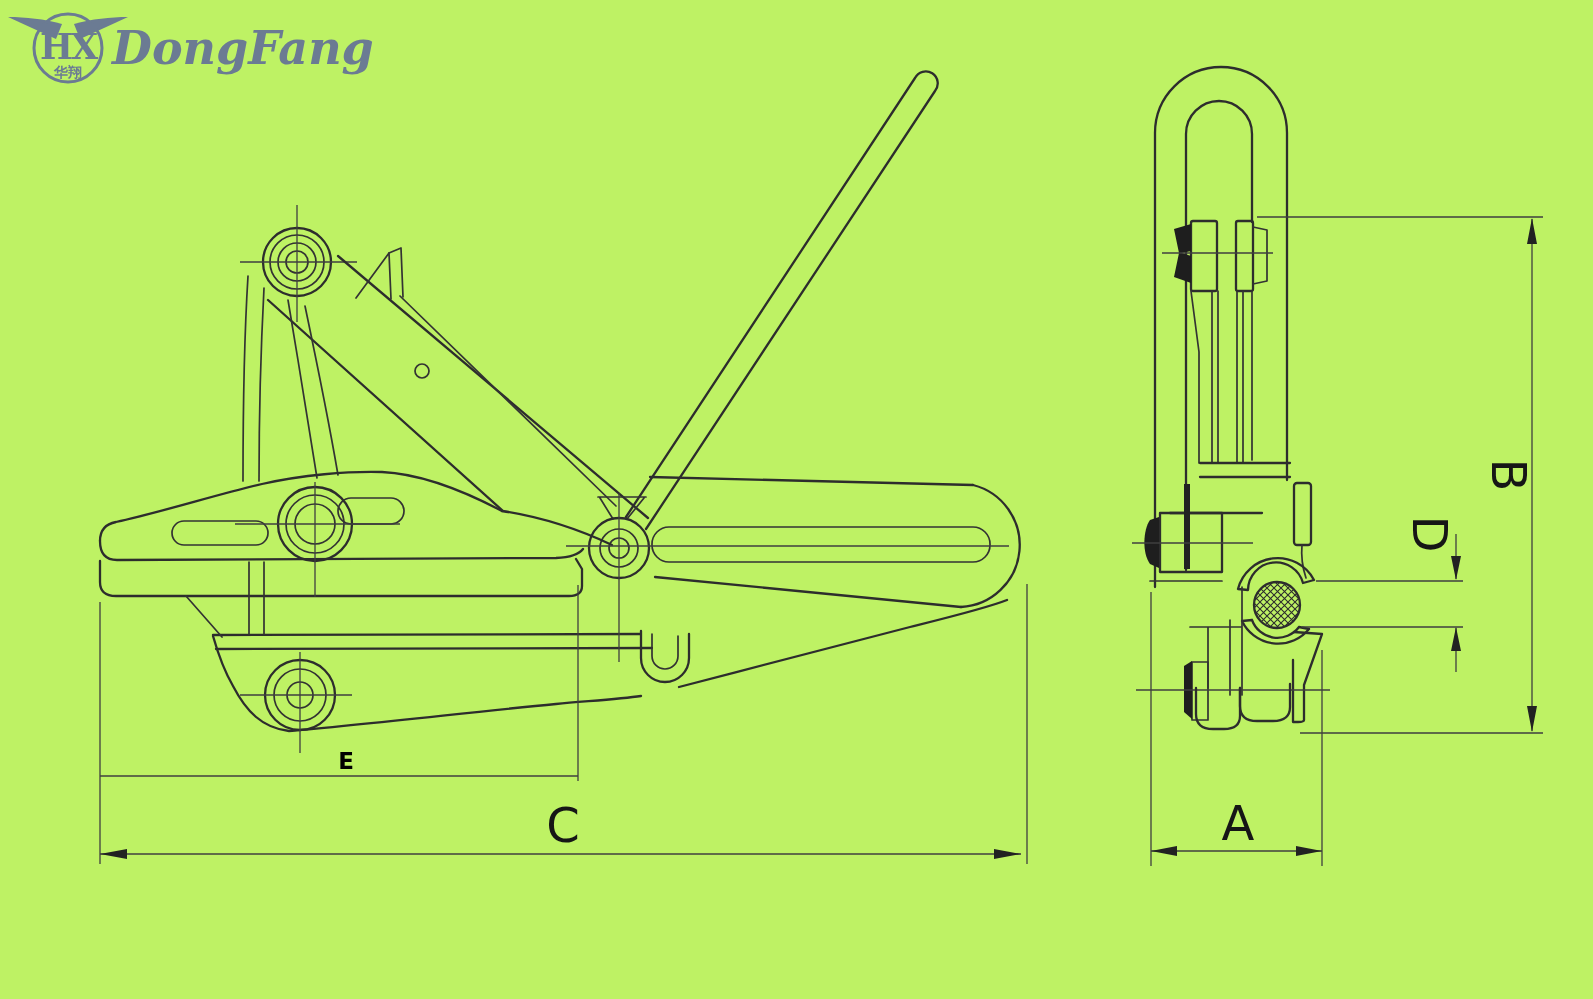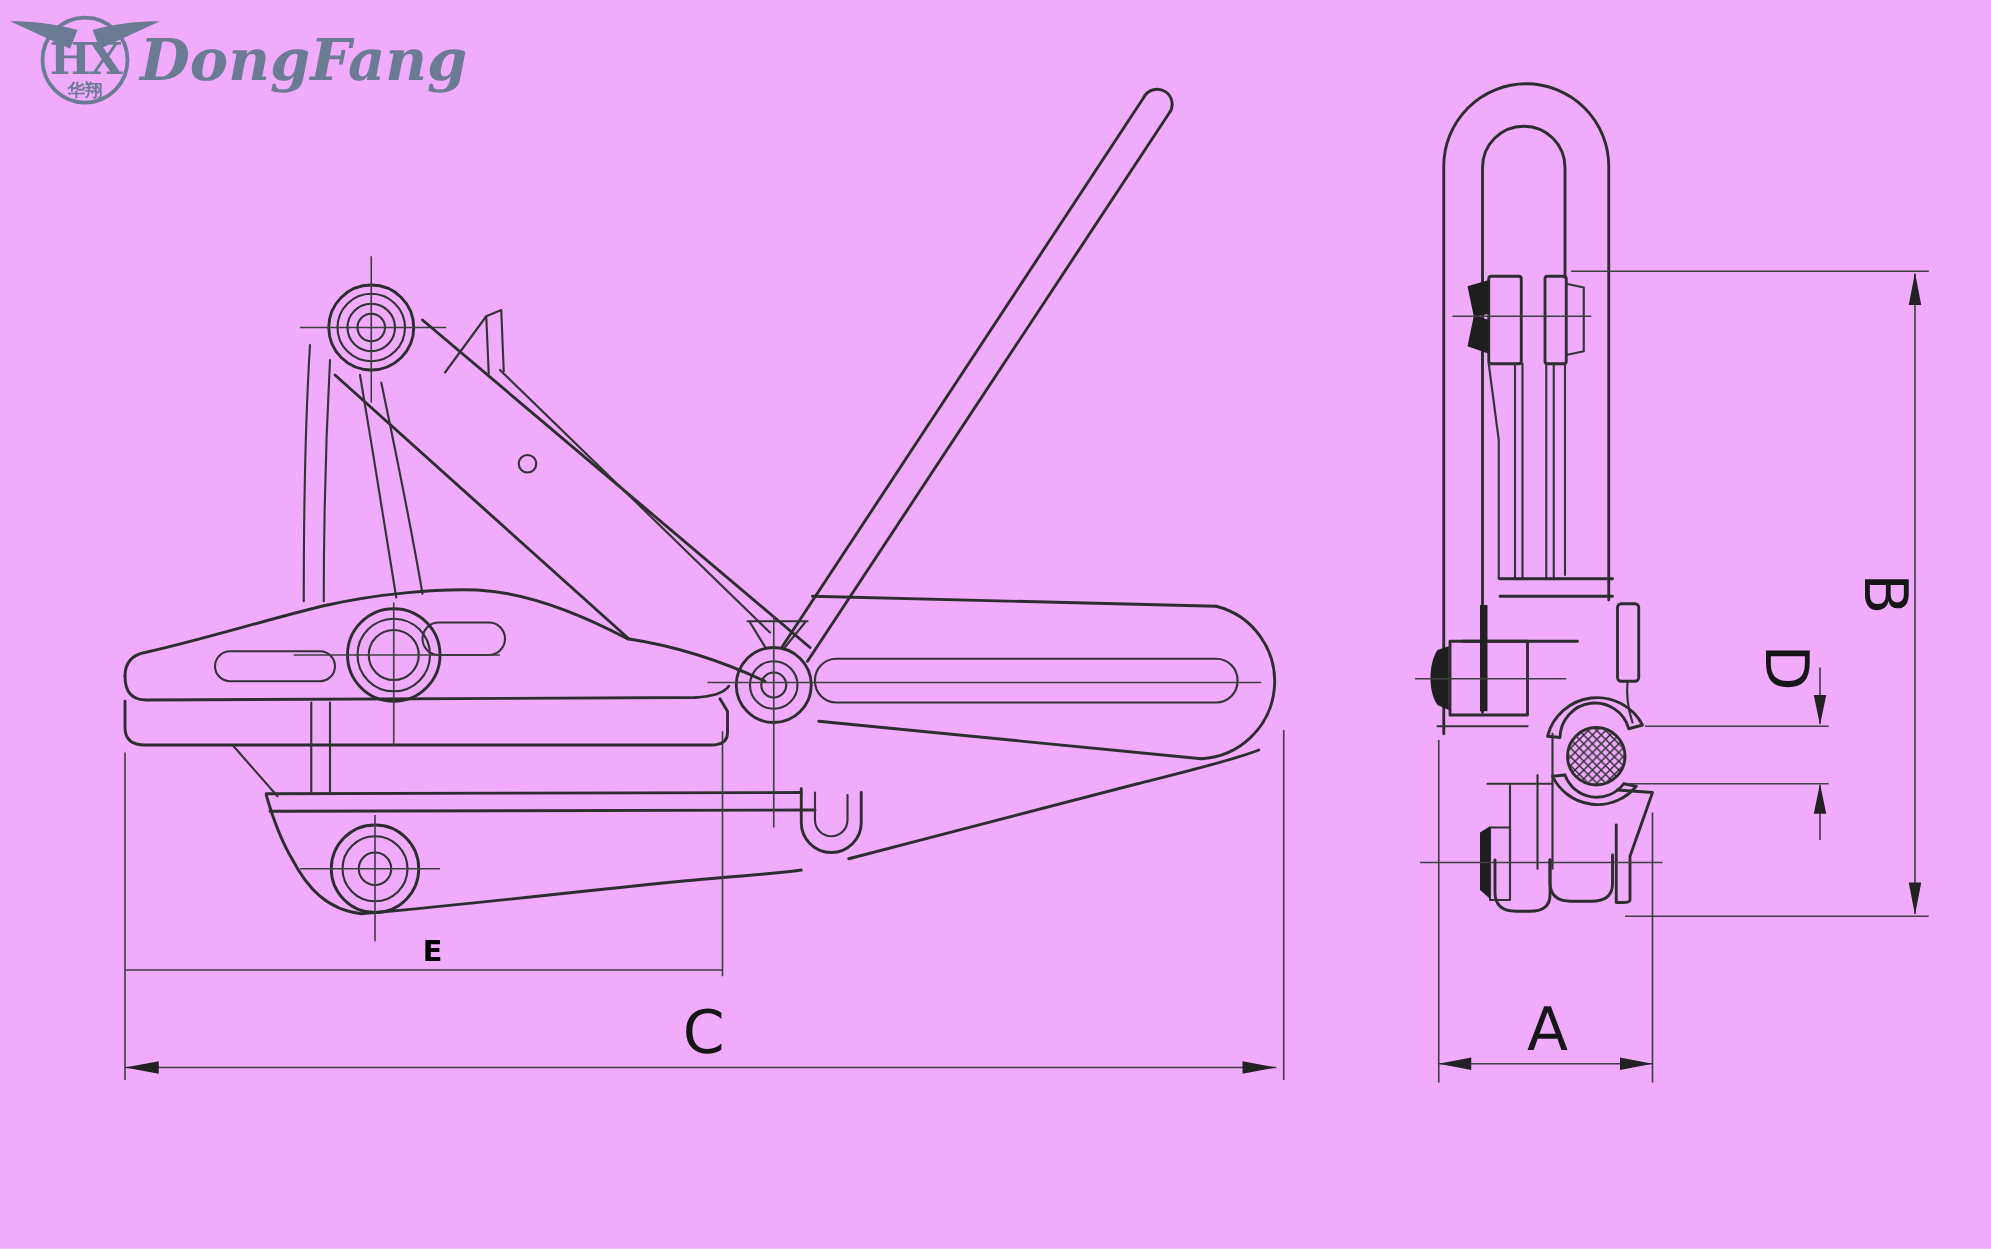--- a/index.html
+++ b/index.html
@@ -1,19 +1,19 @@
 <!DOCTYPE html>
 <html><head>
 <meta charset="utf-8">
 <style>
   html,body { margin:0; padding:0; background:#e8e8e8; }
   .canvas {
     position:relative;
     width:1593px; height:999px;
-    background:#f0abfc;
+    background:#bef264;
     overflow:hidden;
     font-family:"DejaVu Sans", sans-serif;
   }
   svg { display:block; }
 
   
   .ln   { fill:none; stroke:#2d2d2d; stroke-width:2.3; stroke-linecap:round; stroke-linejoin:round; }
   .lnm  { fill:none; stroke:#333333; stroke-width:1.7; stroke-linecap:round; stroke-linejoin:round; }
   .cl   { fill:none; stroke:#3f3f3f; stroke-width:1.3; stroke-linecap:butt; }
   .fillb{ fill:#1e1e1e; stroke:none; }

